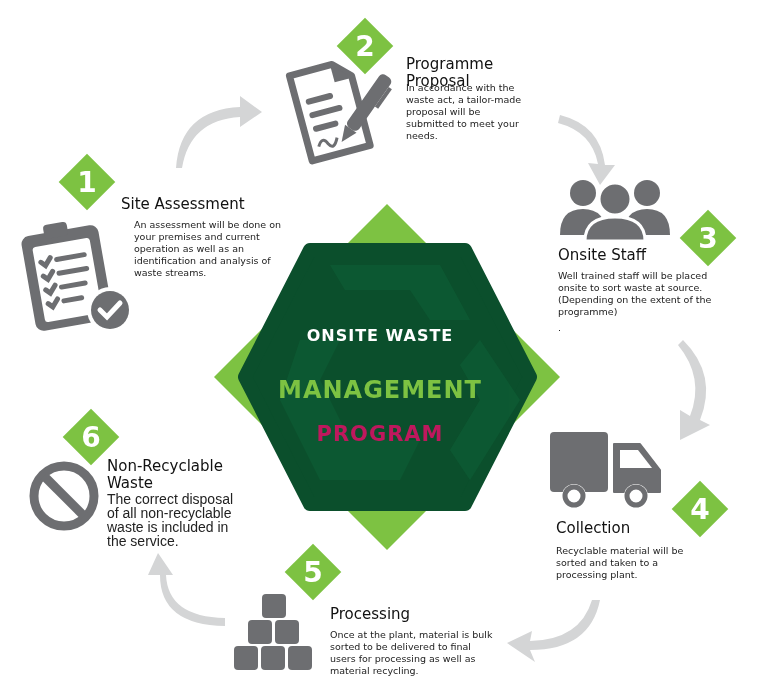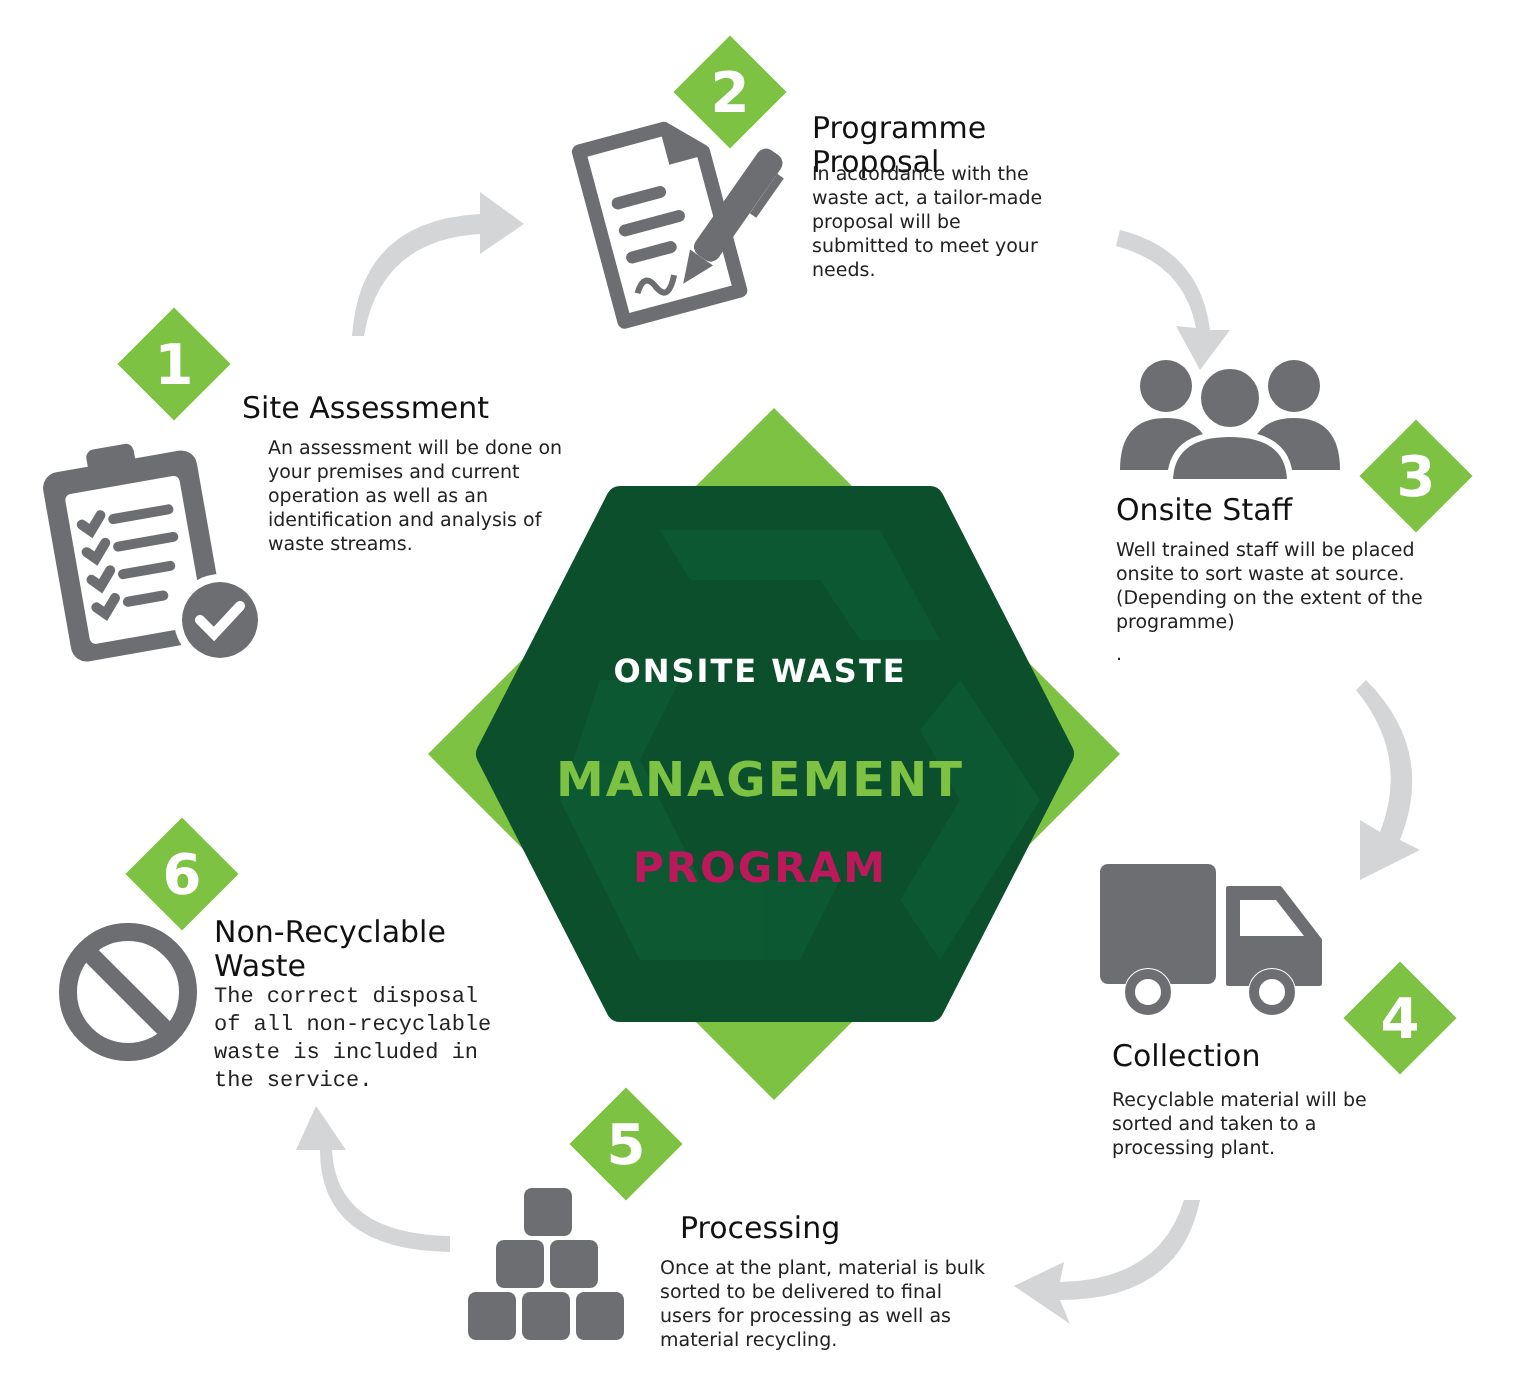--- a/index.html
+++ b/index.html
@@ -1,21 +1,21 @@
 <!DOCTYPE html>
 <html><head>
   <meta charset="utf-8">
   <style>
     * { margin: 0; padding: 0; box-sizing: border-box; }
     body { width: 760px; height: 697px; background: #ffffff; position: relative; overflow: hidden; font-family: "DejaVu Sans", sans-serif; }
     .badge { position: absolute; width: 40px; height: 40px; background: #7dc242; transform: rotate(45deg); }
     .badge-num { position: absolute; width: 56px; height: 56px; display: flex; align-items: center; justify-content: center; color: #fff; font-weight: bold; font-size: 28px; font-family: "DejaVu Sans", sans-serif; }
     .step-title { position: absolute; font-weight: normal; color: #111; font-size: 15px; line-height: 17px; font-family: "DejaVu Sans", sans-serif; }
     .step-desc { position: absolute; color: #222; font-size: 9.5px; line-height: 12px; font-family: "DejaVu Sans", sans-serif; }
-    .step-desc.serif { font-family: Liberation Mono, monospace; font-size: 11px; line-height: 14px; }
+    .step-desc.serif { font-family: Liberation Sans, sans-serif; font-size: 14px; line-height: 14px; }
     .center-title { position: absolute; left: 0; width: 760px; text-align: center; font-weight: bold; font-family: "DejaVu Sans", sans-serif; }
     svg { position: absolute; }
   </style>
 </head>
 <body>
 
 <svg width="760" height="697" style="left:0;top:0;">
   <polygon points="387,204 560,377 387,550 214,377" fill="#7dc242"></polygon>
   <polygon points="310,250 465,250 530,377 465,504 310,504 245,377" fill="#0b4f2c" stroke="#0b4f2c" stroke-width="14" stroke-linejoin="round"></polygon>
 
@@ -125,21 +125,21 @@
 <svg width="90" height="90" style="left:233px;top:592px;">
   <g fill="#6d6e71">
     <rect x="29" y="2" width="24" height="24" rx="4"></rect>
     <rect x="15" y="28" width="24" height="24" rx="4"></rect>
     <rect x="42" y="28" width="24" height="24" rx="4"></rect>
     <rect x="1" y="54" width="24" height="24" rx="4"></rect>
     <rect x="28" y="54" width="24" height="24" rx="4"></rect>
     <rect x="55" y="54" width="24" height="24" rx="4"></rect>
   </g>
 </svg>
-<div class="step-title" style="left:340px;top:606px;">Processing</div>
+<div class="step-title" style="left:330px;top:606px;">Processing</div>
 <div class="step-desc" style="left:330px;top:629px;width:165px;">Once at the plant, material is bulk sorted to be delivered to final users for processing as well as material recycling.</div>
 
 <div class="badge" style="left:71px;top:417px;"></div>
 <div class="badge-num" style="left:63px;top:409px;">6</div>
 <svg width="80" height="80" style="left:26px;top:458px;">
   <circle cx="38" cy="38" r="30" fill="none" stroke="#6d6e71" stroke-width="9"></circle>
   <line x1="18" y1="18" x2="58" y2="58" stroke="#6d6e71" stroke-width="9"></line>
 </svg>
 <div class="step-title" style="left:107px;top:458px;width:150px;">Non-Recyclable Waste</div>
 <div class="step-desc serif" style="left:107px;top:492px;width:140px;">The correct disposal of all non-recyclable waste is included in the service.</div>

